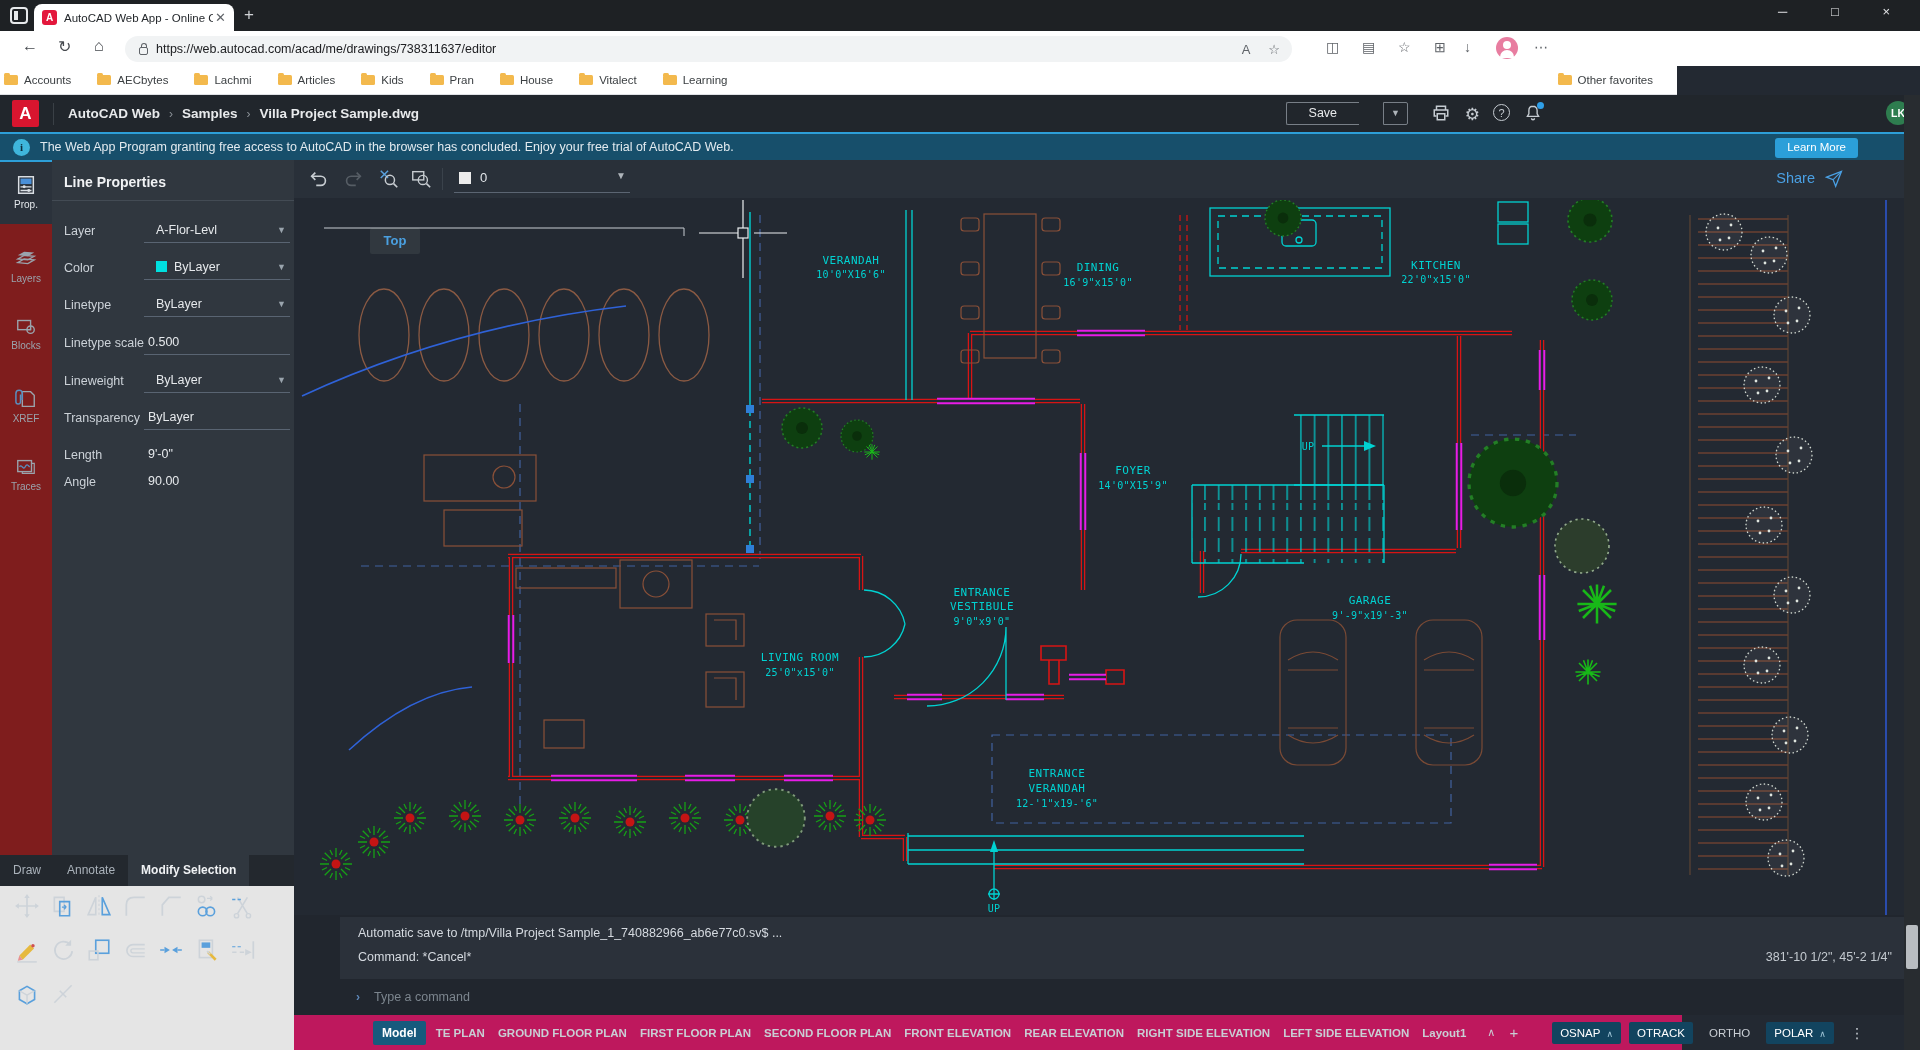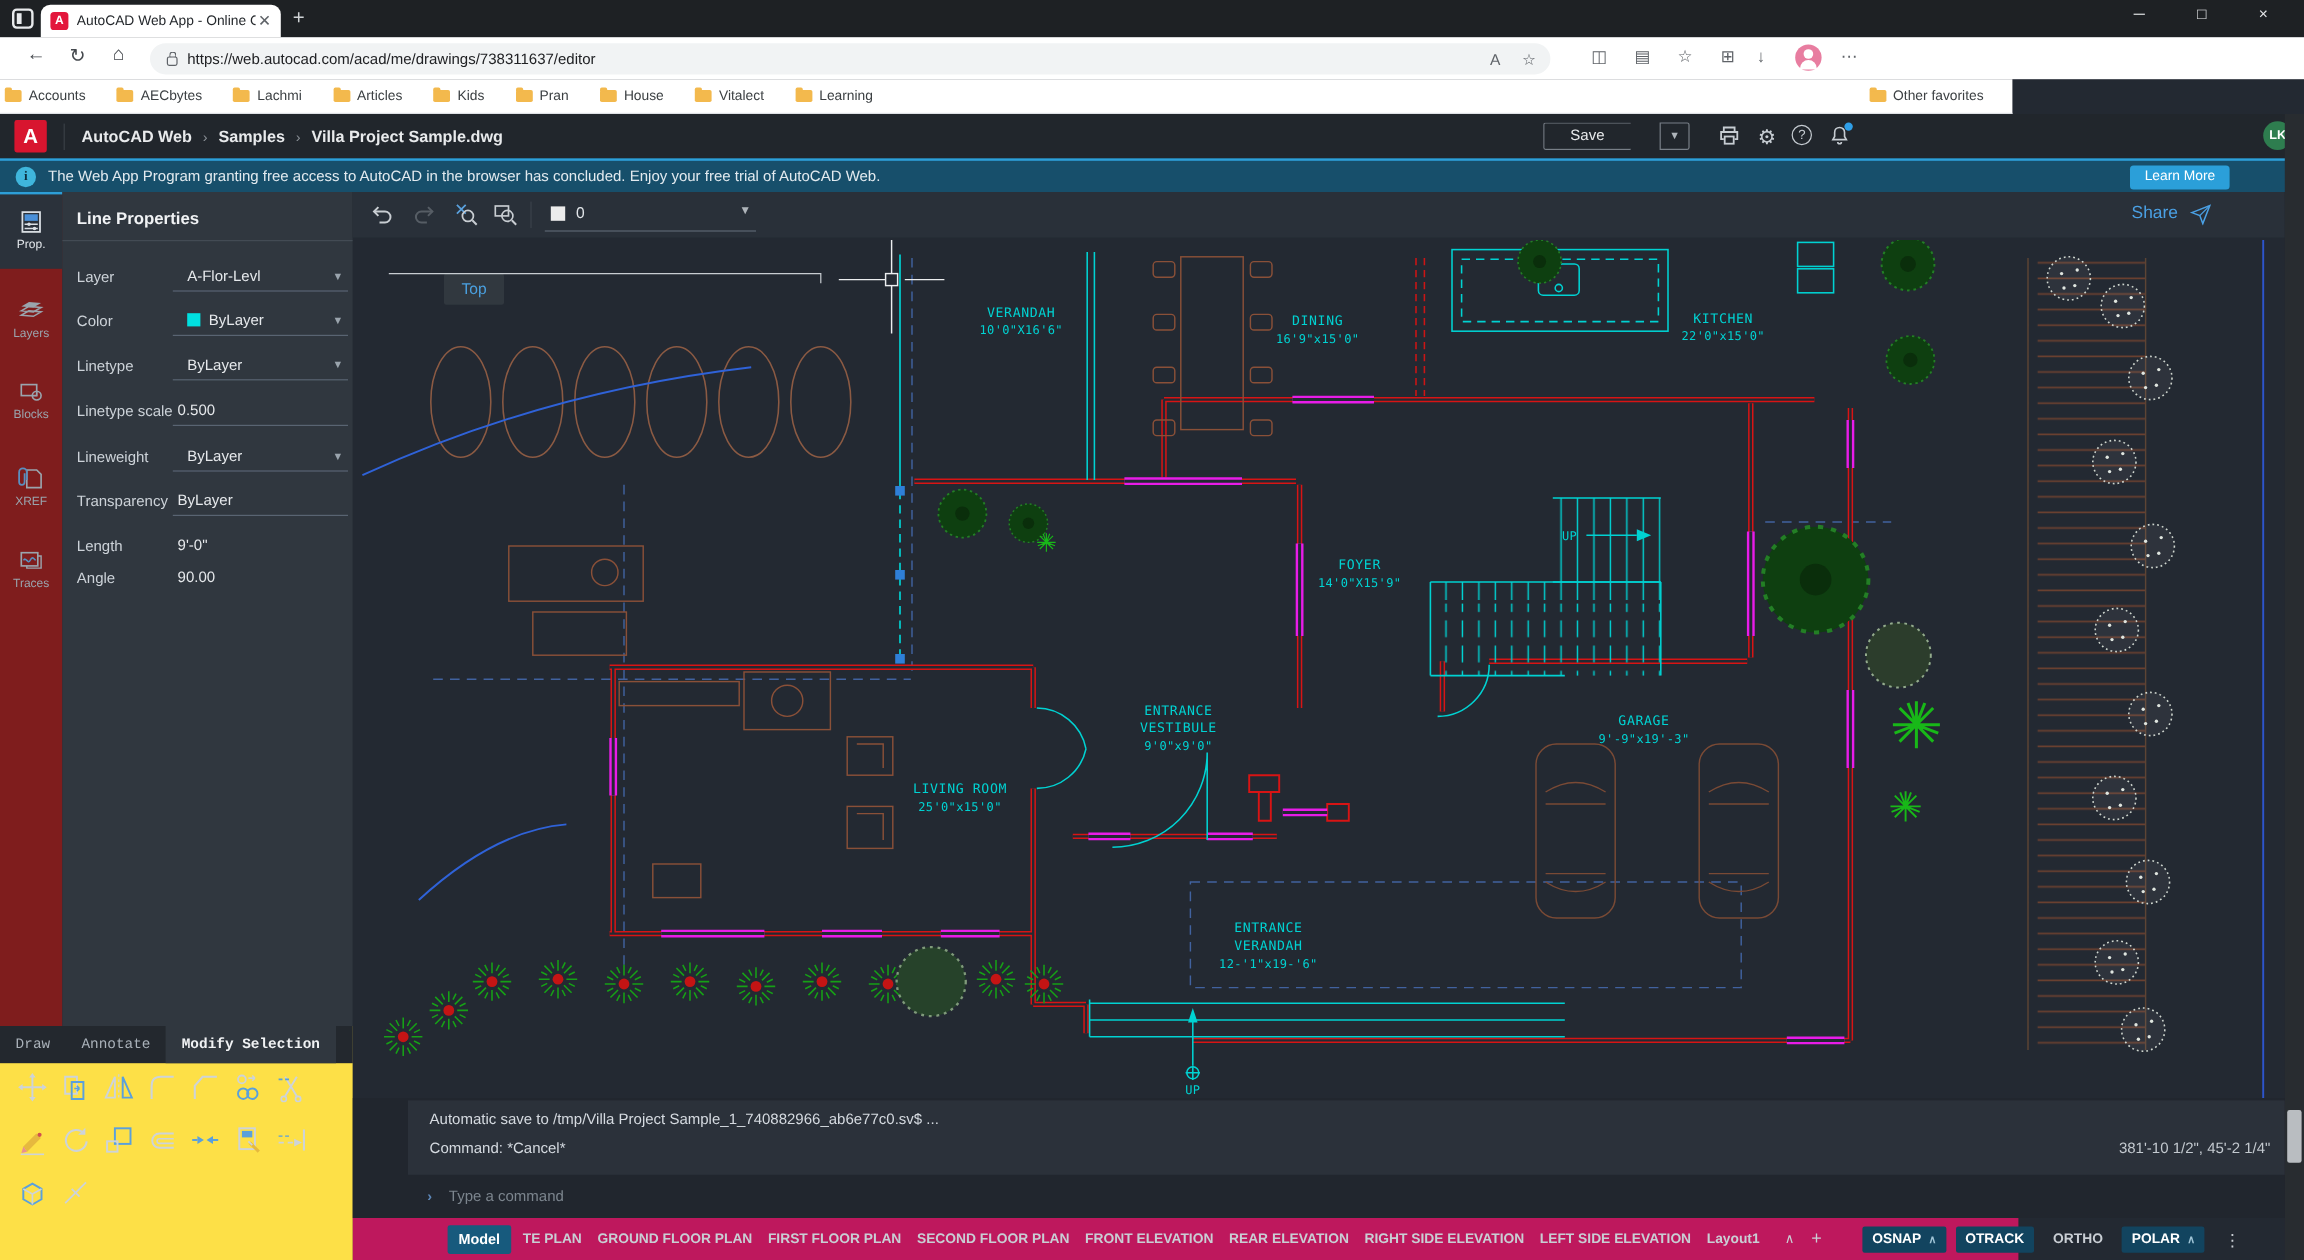--- a/index.html
+++ b/index.html
@@ -67,53 +67,53 @@
   #propspanel { position:absolute; left:52px; top:160px; width:242px; height:695px; background:#30373f; }
   #prop-title { font-size:14px; font-weight:bold; color:#f0f2f4; padding:14px 0 10px 12px; border-bottom:1px solid #434b54; margin-right:0; }
   .prow { position:absolute; left:0; width:242px; height:30px; }
   .prow .lbl { position:absolute; left:12px; top:6px; font-size:12.5px; color:#ccd2d8; }
   .vbox { position:absolute; left:92px; top:1px; width:146px; height:24px; font-size:12.5px; color:#e6e9ec; padding:4px 2px 0 12px; }
   .vbox.line { border-bottom:1px solid #596472; }
   .vbox .caret { position:absolute; right:4px; top:6px; font-size:9px; color:#9aa4ad; }
   .swatch { display:inline-block; width:11px; height:11px; background:#00e0e0; margin-right:7px; vertical-align:-1px; }
 
   
-  #palette { position:absolute; left:0; top:855px; width:294px; height:195px; background:#fde047;font-family:Liberation Mono, monospace; }
+  #palette { position:absolute; left:0; top:855px; width:294px; height:195px; background:#e5e5e5; }
   #pal-tabs { position:absolute; left:0; top:0; width:294px; height:31px; background:#23282e; display:flex; }
   .pal-tab { font-size:12px; color:#aab2ba; padding:8px 13px 0 13px; height:31px; }
   .pal-tab.active { background:#30373f; color:#f0f2f4; font-weight:bold; }
   .tool { position:absolute; width:28px; height:28px; }
   .tool svg { width:26px; height:26px; }
 
   
   #canvaswrap { position:absolute; left:294px; top:160px; width:1610px; height:855px; background:#232932; }
   #cv-toolbar { position:absolute; left:0; top:0; width:1610px; height:38px; background:#293039; }
   .cvico { position:absolute; top:8px; }
   #layerline { position:absolute; left:160px; top:32px; width:176px; height:1px; background:#5b6572; }
   #layercaret { position:absolute; left:322px; top:10px; color:#aeb4ba; font-size:10px; }
   #layerswatch { position:absolute; left:165px; top:12px; width:12px; height:12px; background:#ececec; }
   #layername { position:absolute; left:186px; top:10px; color:#e2e6ea; font-size:13px; }
-  #topbadge { position:absolute; left:76px; top:68px; width:50px; height:26px; background:#31383f; color:#4aa0e0; font-weight:normal; font-size:13px; text-align:center; line-height:26px; border-radius:2px; }
+  #topbadge { position:absolute; left:76px; top:68px; width:50px; height:26px; background:#31383f; color:#4aa0e0; font-weight:bold; font-size:13px; text-align:center; line-height:26px; border-radius:2px; }
   #sharebox { position:absolute; right:60px; top:8px; color:#4aa0e4; font-size:14.5px; display:flex; align-items:center; }
   #sharebox svg { margin-left:9px; }
   #plan { position:absolute; left:0; top:40px; } 
   #cmdouter { position:absolute; left:294px; top:915px; width:1610px; height:100px; background:#21262e; }
   #cmdhist { position:absolute; left:46px; top:2px; width:1564px; height:62px; background:#2b313a; color:#d5dae0; font-size:12.5px; }
   #cmdhist .l1 { position:absolute; left:18px; top:9px;text-align:center; }
   #cmdhist .l2 { position:absolute; left:18px; top:33px; }
   #coords { position:absolute; right:12px; top:33px; color:#c3c9cf; font-size:12.5px; }
   #cmdinput { position:absolute; left:46px; top:72px; width:1564px; height:24px; }
   #cmdinput .chev { position:absolute; left:16px; top:3px; color:#5d87b8; font-size:12px; font-weight:bold; }
   #cmdinput .ph { position:absolute; left:34px; top:3px; color:#7c858e; font-size:12.5px; }
 
   
   #statusbar { position:absolute; left:294px; top:1015px; width:1388px; height:35px; background:#be185d; display:flex; align-items:center; }
   .stab { font-size:11.5px; font-weight:bold; color:#c9ced4; margin-right:13px; white-space:nowrap; }
   .stab.model { background:#175a7d; color:#fff; padding:5px 9px; border-radius:2px; margin-left:79px; margin-right:10px; font-size:12px; }
-  .sbtn { font-size:11.5px; font-weight:bold; color:#c9ced4; padding:5px 8px; margin-left:8px; border-radius:2px; white-space:nowrap;text-align:right; }
+  .sbtn { font-size:11.5px; font-weight:normal; color:#c9ced4; padding:5px 8px; margin-left:8px; border-radius:2px; white-space:nowrap;text-align:right; }
   .sbtn.on { background:#12445f; color:#fff; }
   .sbtn .c { font-size:9px; margin-left:6px; color:#9fc4d6; }
   .schev { color:#c9ced4; font-size:11px; margin:0 14px 0 8px; }
   .splus { color:#c9ced4; font-size:15px; margin-right:20px; }
   .sdiv { width:1px; height:20px; background:#39414a; margin-right:6px; }
   #kebab { color:#c9ced4; font-size:14px; margin-left:16px; letter-spacing:0; }
 
   
   #pagescroll { position:absolute; left:1904px; top:95px; width:16px; height:955px; background:#282c30; }
   #pagescroll .thumb { position:absolute; left:2px; top:830px; width:12px; height:44px; background:#b9bdc1; border-radius:2px; }

